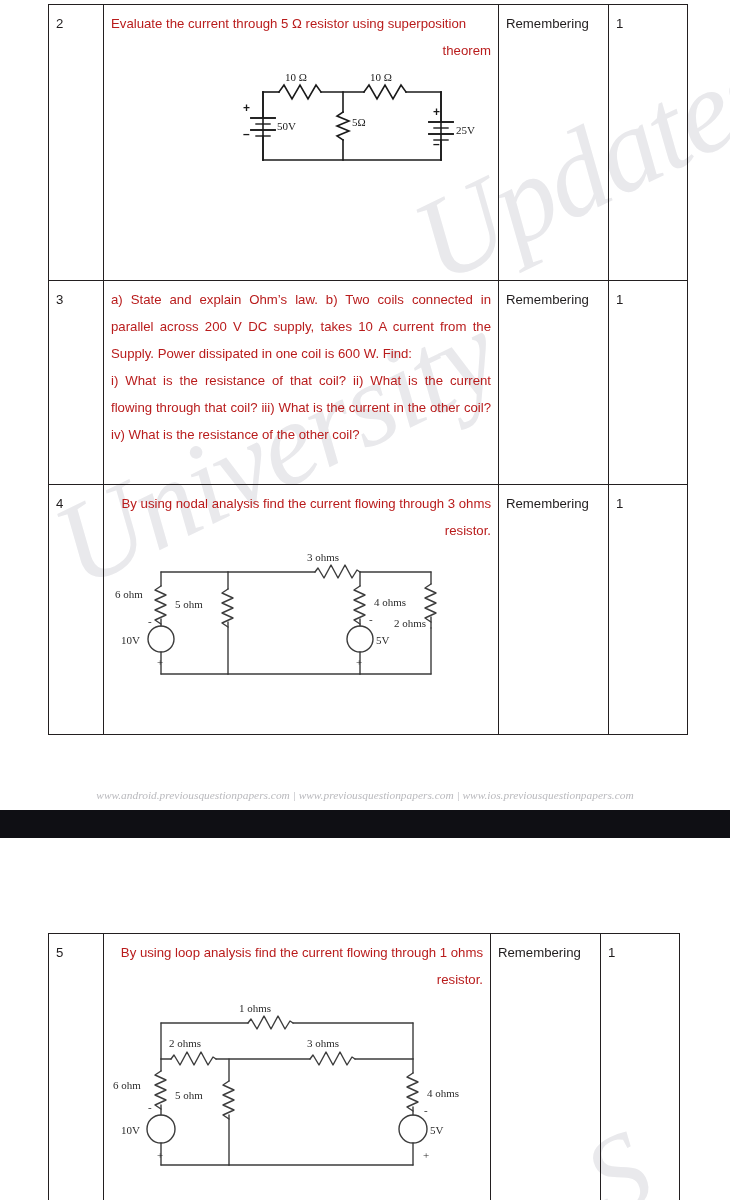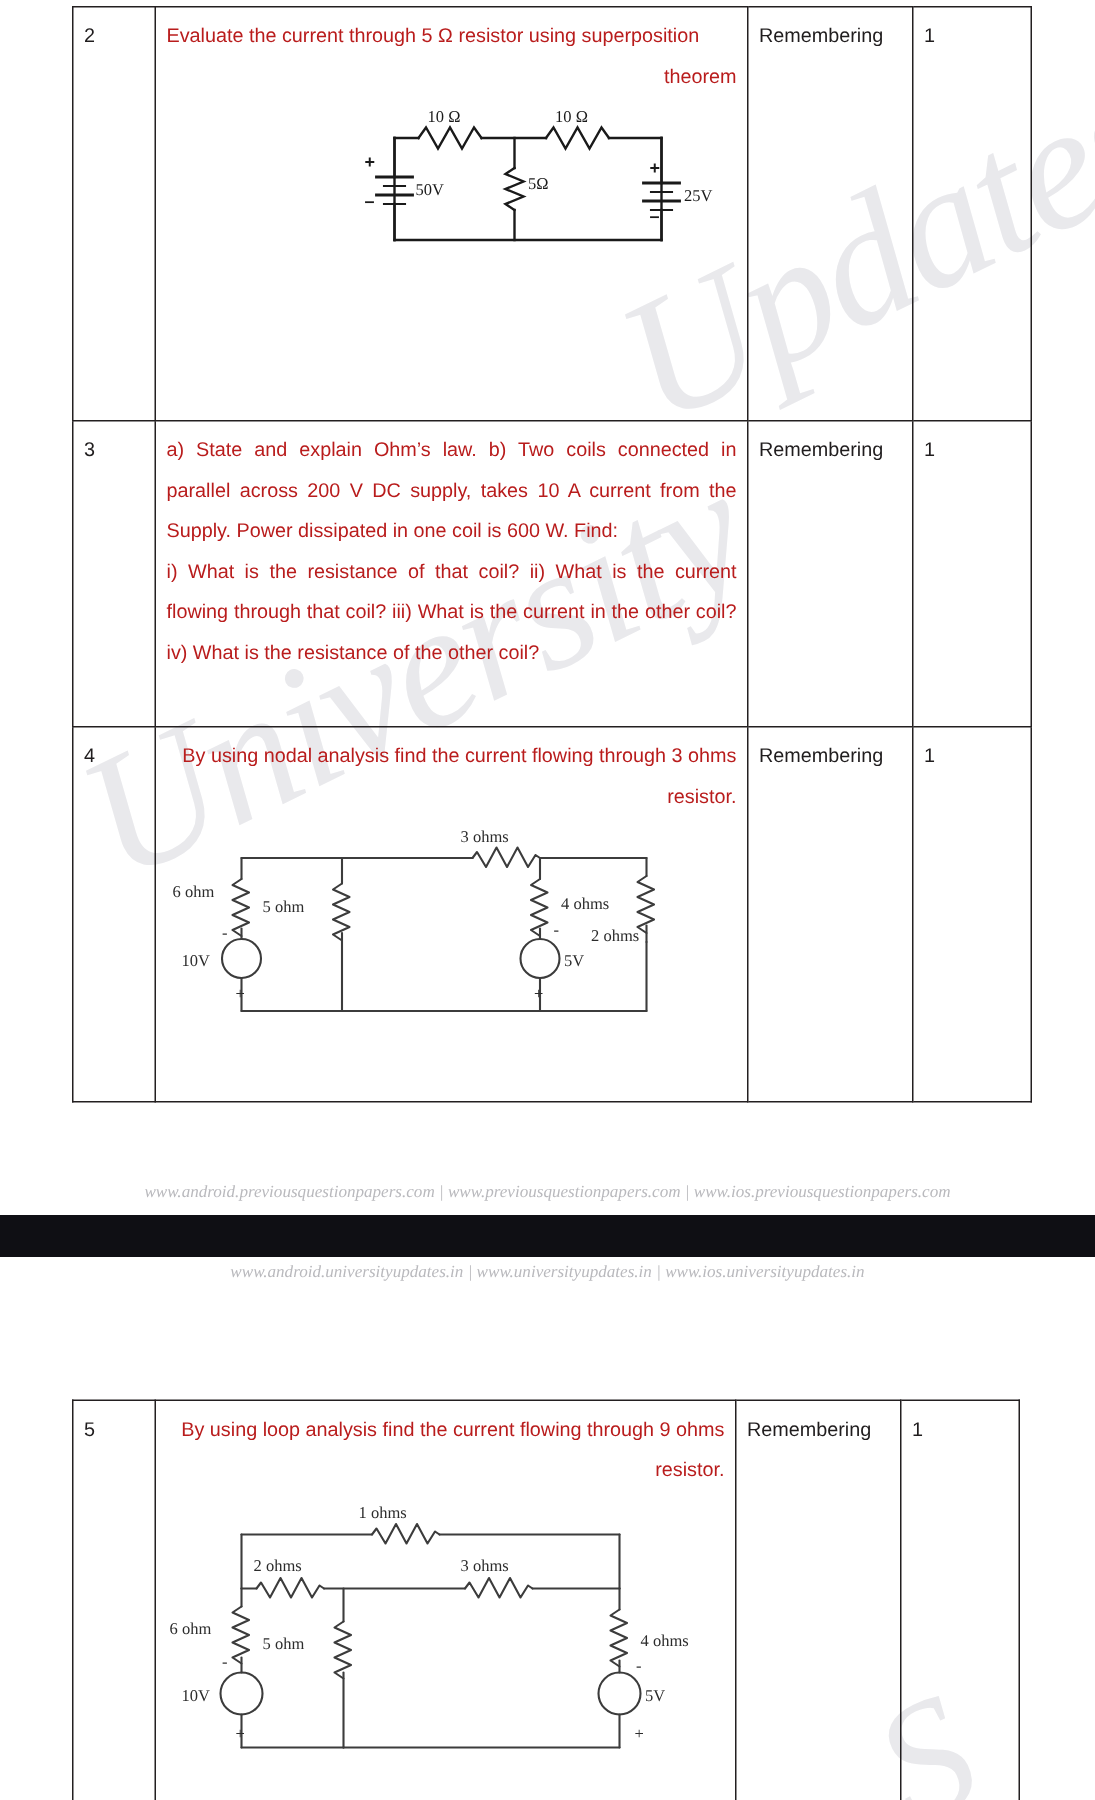--- a/index.html
+++ b/index.html
@@ -275,34 +275,33 @@
         </td>
         <td class="cell-txt">Remembering</td>
         <td class="cell-txt">1</td>
       </tr>
 
     </tbody>
   </table>
 
   <div class="foot-line foot-top">www.android.previousquestionpapers.com | www.previousquestionpapers.com | www.ios.previousquestionpapers.com</div>
   <div class="black-bar"></div>
-  <div class="foot-line foot-bot">www.android.universityupdates.in | www.universityupdates.in | www.ios.universityupdates.in</div>
 
   <table class="qtable" style="top:933px;">
     <colgroup>
       <col class="c-no">
         <col class="c-q">
         <col class="c-bloom">
         <col class="c-co">
     </colgroup>
     <tbody>
       <tr>
         <td class="cell-txt">5</td>
         <td>
-          <div class="qtext qtext-last">By using loop analysis find the current flowing through 9 ohms resistor.</div>
+          <div class="qtext qtext-last">By using loop analysis find the current flowing through 1 ohms resistor.</div>
 
           <div class="fig" style="height:182px;">
             <svg width="372" height="182" viewBox="0 0 372 182">
               <g stroke="#3c3c3c" stroke-width="1.4" fill="none" stroke-linecap="round" stroke-linejoin="round">
 
                 <path d="M50 30 L 137 30"></path>
                 <path d="M137 30 l3 -4 l6 10 l7 -13 l7 13 l7 -13 l7 13 l5 -8 l3 2"></path>
                 <path d="M182 30 L 302 30"></path>
 
                 <path d="M50 30 L 50 66"></path>

